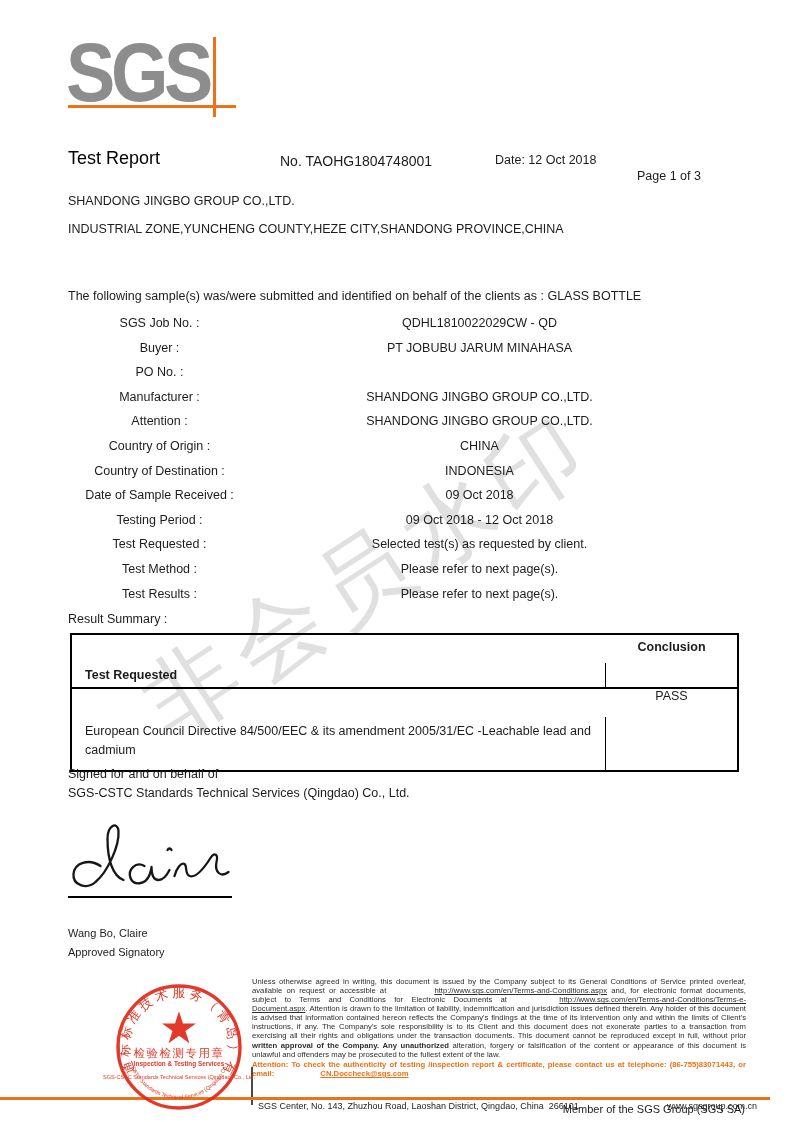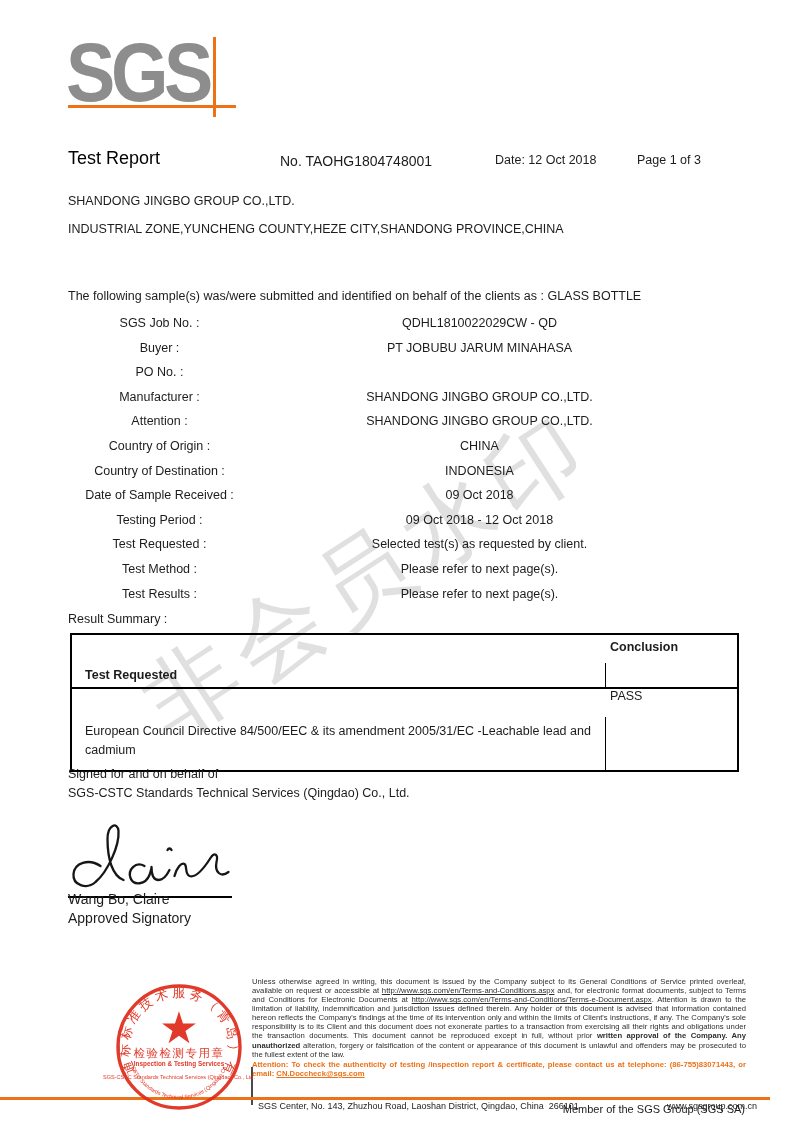--- a/index.html
+++ b/index.html
@@ -9,53 +9,53 @@
   }
   
   .logo-text{position:absolute;left:66px;top:30px;font-size:84px;line-height:1;font-weight:bold;
     letter-spacing:-5px;color:#8d8d8d;transform:scaleX(.88);transform-origin:left top;}
   .cross-h{position:absolute;left:68px;top:105px;width:168px;height:2.5px;background:#ed7116;}
   .cross-v{position:absolute;left:213px;top:37px;width:2.5px;height:80px;background:#ed7116;}
   
   .rpt-title{position:absolute;left:68px;top:148px;font-size:18px;font-weight:normal;color:#000;}
   .hdr-no{position:absolute;left:280px;top:153px;font-size:14px;}
   .hdr-date{position:absolute;left:495px;top:153px;font-size:12.5px;}
-  .hdr-page{position:absolute;left:637px;top:153px;font-size:12.5px;}
+  .hdr-page{position:absolute;left:637px;top:169px;font-size:12.5px;}
   
   .client{position:absolute;left:68px;top:187px;font-size:12.5px;line-height:28px;}
   .intro{position:absolute;left:68px;top:289px;font-size:12.5px;}
   
   .fields{position:absolute;left:68px;top:316px;width:640px;font-size:12.5px;}
   .frow{display:flex;height:24.6px;align-items:flex-start;text-align:center;}
   .flabel{width:183px;flex:none;}
   .fvalue{flex:1;}
   
   .rs-head{position:absolute;left:68px;top:612px;font-size:12.5px;}
   .rs-table{position:absolute;left:70px;top:633px;width:665px;border:2px solid #000;font-size:12.5px;}
   .rs-thead{display:flex;border-bottom:2.5px solid #000;}
   .rs-trow{display:flex;}
   .cell-test{width:510px;flex:none;border-right:1.5px solid #000;padding:5px 10px 5px 13px;margin-top:28px;}
-  .cell-conc{flex:1;text-align:left;padding:5px 4px;}
+  .cell-conc{flex:1;text-align:center;padding:5px 4px;}
   .rs-thead .cell-test,.rs-thead .cell-conc{font-weight:bold;}
   .rs-trow .cell-test{padding-bottom:9px;line-height:1.55;}
   .rs-trow .cell-conc{padding-top:0;}
   
   .signoff{position:absolute;left:68px;top:765px;font-size:12.5px;line-height:19px;}
   .sig-svg{position:absolute;left:60px;top:816px;}
   .sig-rule{position:absolute;left:68px;top:896px;width:164px;height:2px;background:#000;}
-  .sig-name{position:absolute;left:68px;top:890px;font-size:14px;line-height:19px;}
+  .sig-name{position:absolute;left:68px;top:924px;font-size:11px;line-height:19px;}
   
   .watermark{position:absolute;left:108px;top:498px;width:566px;z-index:0;
     font-size:92px;letter-spacing:10px;white-space:nowrap;color:rgba(60,60,60,0.16);
     transform:rotate(-33deg);transform-origin:center;font-weight:500;}
   .fg{position:relative;z-index:1;}
   
   .legal{position:absolute;left:252px;top:977px;width:494px;font-size:7.7px;line-height:1.18;
     text-align:justify;color:#2e2e2e;}
-  .legal .u{text-decoration:underline;}
+  .legal .u{text-decoration:underline;margin-left:44px;}
   .legal .b{font-weight:bold;}
   .attention{color:#ed7116;font-weight:bold;margin-top:1px;}
   .fdiv-v{position:absolute;left:251px;top:1067px;width:1.5px;height:38px;background:#4a4a4a;}
   .addr{position:absolute;left:258px;top:1069px;font-size:9px;line-height:15px;color:#1c1c1c;white-space:pre;}
   .contact{position:absolute;left:560px;top:1069px;width:197px;text-align:right;font-size:9px;line-height:15px;white-space:pre;}
   .orange-rule{position:absolute;left:0;top:1097px;width:770px;height:2.5px;background:#ed7116;}
   .member{position:absolute;right:48px;top:1103px;font-size:11px;color:#1c1c1c;}
   .stamp-svg{position:absolute;left:112px;top:983px;overflow:visible;z-index:2;opacity:.93;}
 </style>
 </head>

